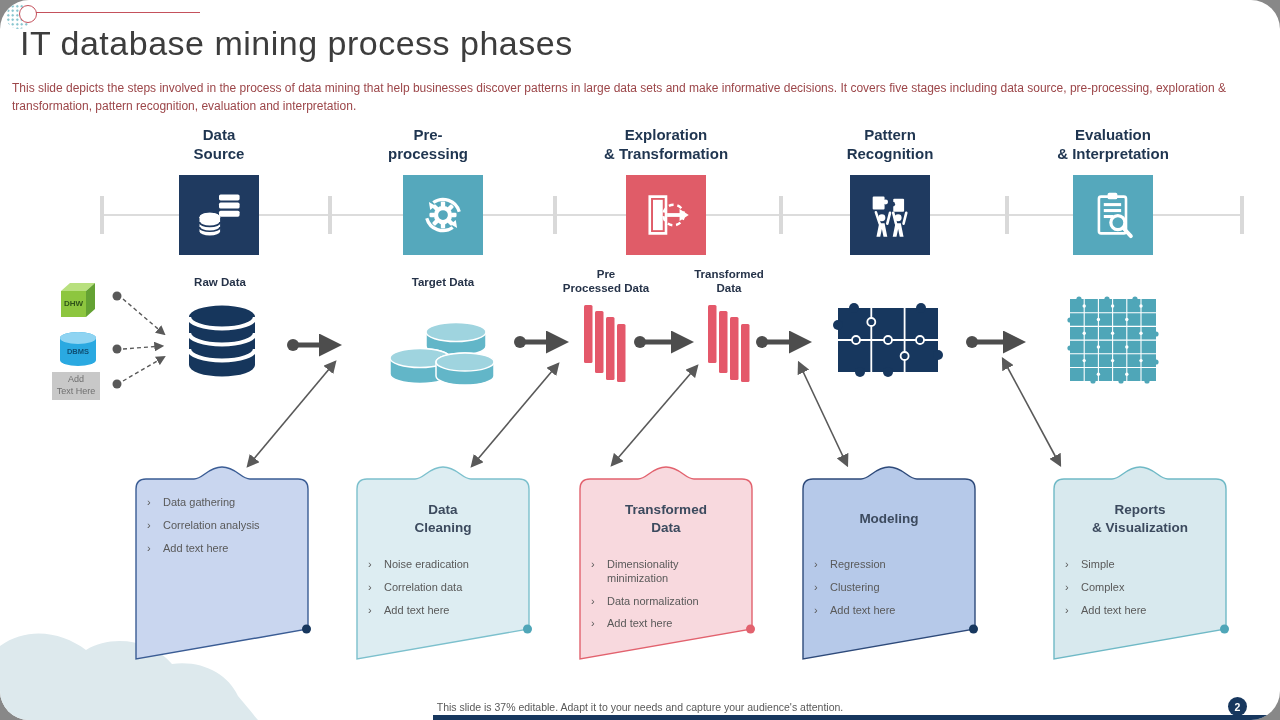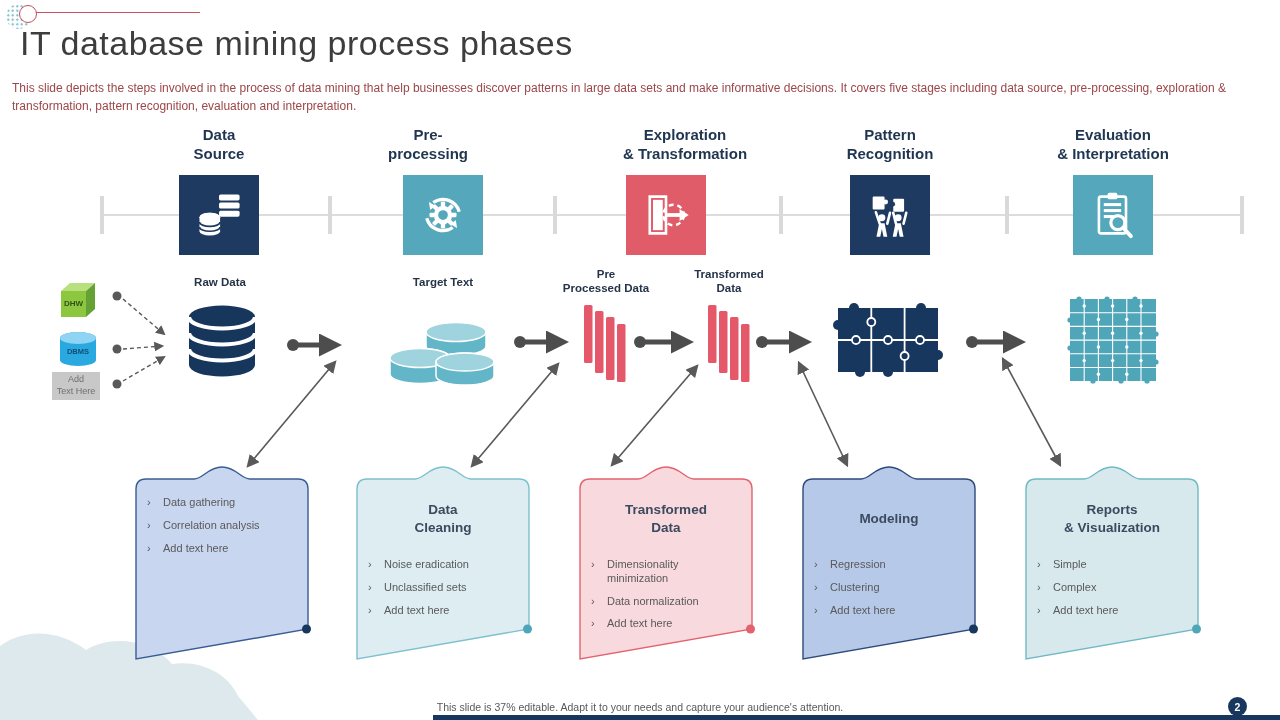--- a/index.html
+++ b/index.html
@@ -1,17 +1,17 @@
 <!DOCTYPE html>
 <html><head>
 <meta charset="utf-8">
 <style>
   html,body{margin:0;padding:0;background:#888;}
   .slide{position:relative;width:1280px;height:720px;background:#ffffff;overflow:hidden;
-         font-family:"Liberation Sans","DejaVu Sans",sans-serif;margin:0 auto;}
+         font-family:"Liberation Sans","DejaVu Sans",sans-serif;margin:0 auto;border-radius:29px;}
   .abs{position:absolute;}
   .pre{white-space:pre-line;}
 
   
   .deco-dots{left:6px;top:4px;width:25px;height:25px;border-radius:50%;
     background-image:radial-gradient(circle,#6ab6c3 1.1px,transparent 1.3px);
     background-size:4.5px 4.5px;opacity:.85;}
   .deco-ring{left:19px;top:5px;width:16px;height:16px;border:1.5px solid #c4515c;border-radius:50%;background:#fff;}
   .deco-line{left:36px;top:12px;width:164px;border-top:1.5px solid #c4515c;}
   .title{left:20px;top:24px;font-size:34px;color:#3d3d3d;letter-spacing:.5px;}
@@ -65,21 +65,21 @@
   <div class="abs deco-ring"></div>
   <div class="abs deco-line"></div>
 
   <div class="abs title">IT database mining process phases</div>
   <div class="abs subtitle">This slide depicts the steps involved in the process of data mining that help businesses discover patterns in large data sets and make informative decisions. It covers five stages including data source, pre-processing, exploration &amp; transformation, pattern recognition, evaluation and interpretation.</div>
 
   <div class="abs phase-label pre" style="left:104px">Data
 Source</div>
   <div class="abs phase-label pre" style="left:313px">Pre-
 processing</div>
-  <div class="abs phase-label pre" style="left:570px">Exploration
+  <div class="abs phase-label pre" style="left:551px">Exploration
 &amp; Transformation</div>
   <div class="abs phase-label pre" style="left:775px">Pattern
 Recognition</div>
   <div class="abs phase-label pre" style="left:998px">Evaluation
 &amp; Interpretation</div>
 
   <div class="abs timeline"></div>
   <div class="abs tick" style="left:100px"></div>
   <div class="abs tick" style="left:328px"></div>
   <div class="abs tick" style="left:553px"></div>
@@ -155,21 +155,21 @@
         <rect x="15.5" y="13" width="16" height="2.8"></rect>
         <rect x="15.5" y="18.5" width="16" height="2.8"></rect>
         <rect x="15.5" y="24" width="9" height="2.8"></rect>
       </g>
       <circle cx="28.5" cy="31" r="6.5" fill="none" stroke="#fff" stroke-width="3"></circle>
       <path d="M33.5,36 L40.5,43.5" stroke="#fff" stroke-width="3.6" stroke-linecap="round"></path>
     </svg>
   </div>
 
   <div class="abs flow-label" style="left:160px;top:276px;width:120px">Raw Data</div>
-  <div class="abs flow-label" style="left:383px;top:276px;width:120px">Target Text</div>
+  <div class="abs flow-label" style="left:383px;top:276px;width:120px">Target Data</div>
   <div class="abs flow-label pre" style="left:536px;top:268px;width:140px">Pre
 Processed Data</div>
   <div class="abs flow-label pre" style="left:659px;top:268px;width:140px">Transformed
 Data</div>
 
   <div class="abs shape" style="left:56px;top:278px;width:44px;height:44px">
     <svg viewBox="0 0 44 44">
       <polygon points="5,13 14,5 39,5 30,13" fill="#b8e07e"></polygon>
       <polygon points="30,13 39,5 39,31 30,39" fill="#64a233"></polygon>
       <polygon points="5,13 30,13 30,39 5,39" fill="#8dc63f"></polygon>
@@ -366,21 +366,21 @@
     <div class="card-body">
       <div class="card-title pre">Data
 Cleaning</div>
       <div class="card-bullets">
         <div class="bullet">
             <span class="mark">›</span>
             <span>Noise eradication</span>
           </div>
         <div class="bullet">
             <span class="mark">›</span>
-            <span>Unclassified sets</span>
+            <span>Correlation data</span>
           </div>
         <div class="bullet">
             <span class="mark">›</span>
             <span>Add text here</span>
           </div>
       </div>
     </div>
   </div>
 
   <div class="abs card c3" style="left:576px">
@@ -425,21 +425,21 @@
             <span>Clustering</span>
           </div>
         <div class="bullet">
             <span class="mark">›</span>
             <span>Add text here</span>
           </div>
       </div>
     </div>
   </div>
 
-  <div class="abs card c5" style="left:1022px">
+  <div class="abs card c5" style="left:1050px">
     <svg class="frame" viewBox="0 0 180 202">
       <path d="M4,27 Q4,17 14,17 L62,17 C71,17 76,5 90,5 C104,5 109,17 118,17 L166,17 Q176,17 176,27 L176,167 L4,197 Z" stroke-width="1.4"></path>
       <circle cx="174.5" cy="167" r="4.5"></circle>
     </svg>
     <div class="card-body">
       <div class="card-title pre">Reports
 &amp; Visualization</div>
       <div class="card-bullets">
         <div class="bullet">
             <span class="mark">›</span>

